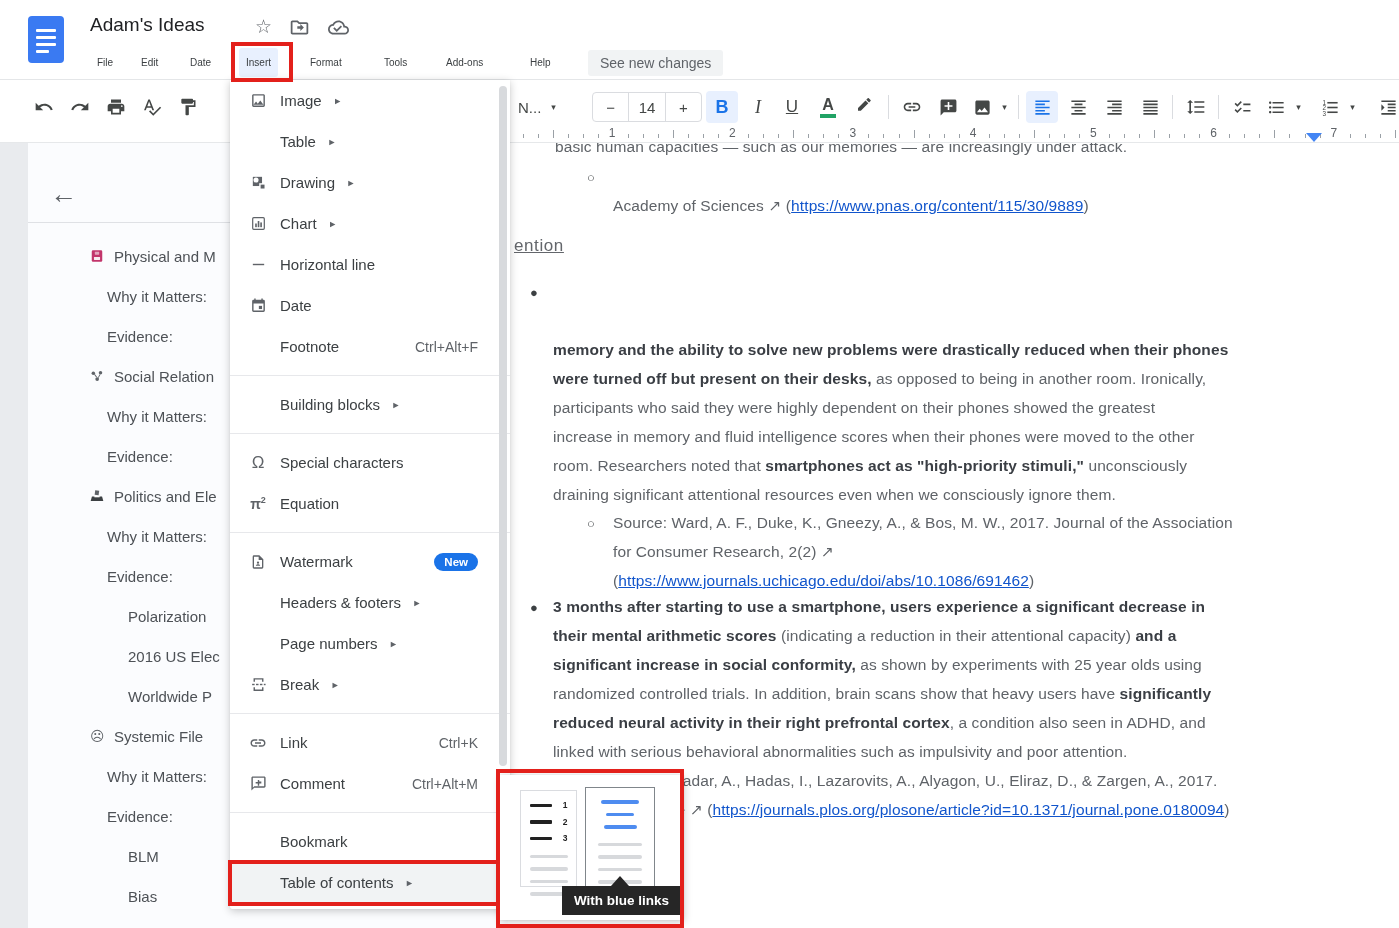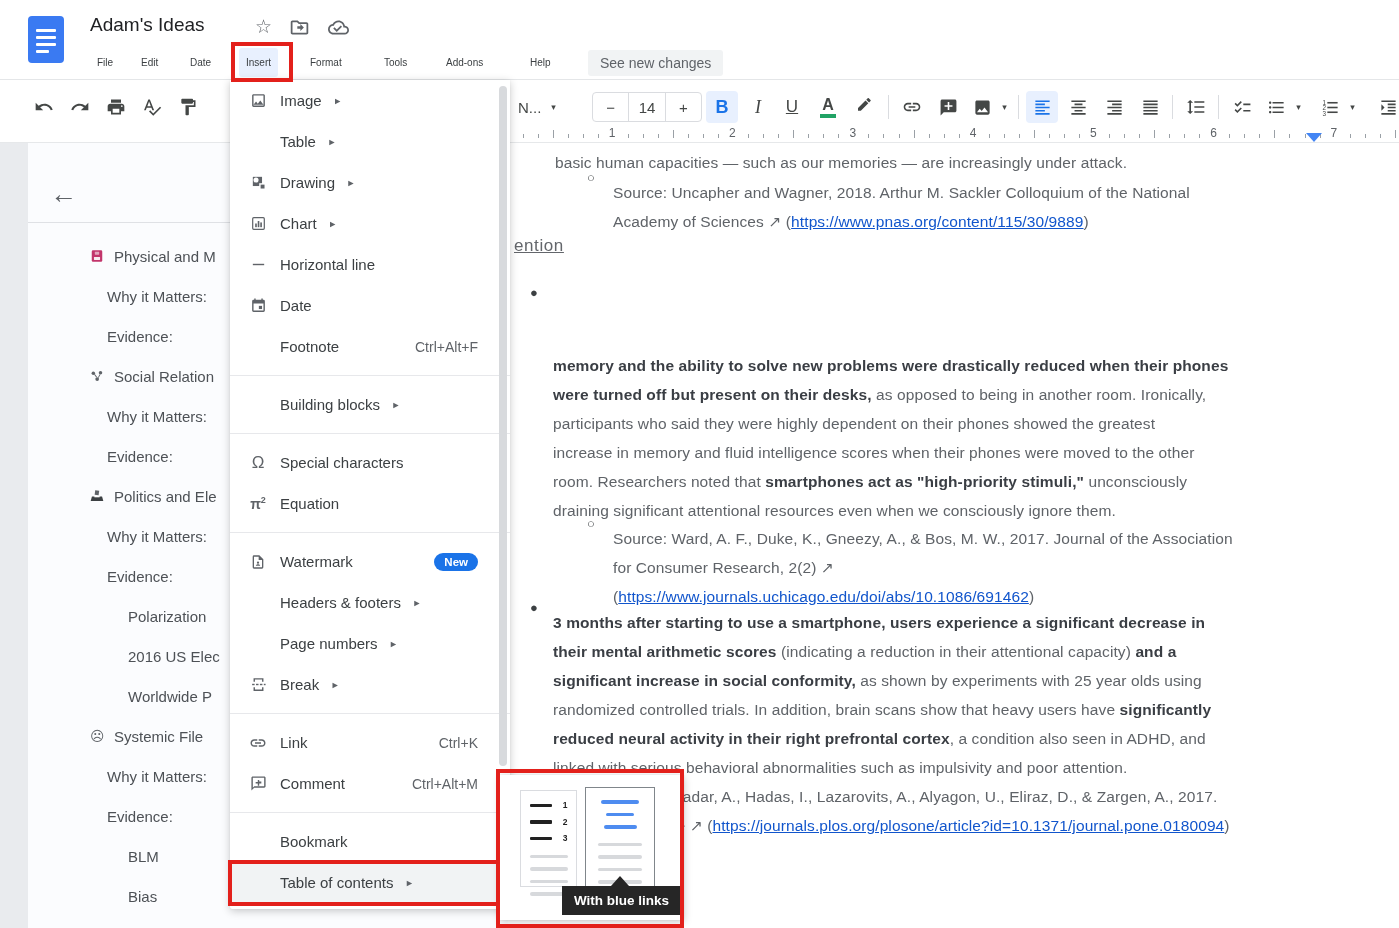--- a/index.html
+++ b/index.html
@@ -58,21 +58,21 @@
   .outline-item { height:40px; display:flex; align-items:center; font-size:15px; color:#4d5156;
      white-space:nowrap; overflow:hidden; }
   .outline-item.lv1 { padding-left:62px; }
   .outline-item.lv2 { padding-left:79px; }
   .outline-item.lv3 { padding-left:100px; }
   .outline-emoji { width:24px; flex:none; display:inline-flex; align-items:center; font-size:14px; color:#5f6368; }
 
   
   #doc { position:absolute; left:508px; top:143px; width:891px; height:785px; background:#fff;
      overflow:hidden; z-index:1; }
-  .doc-line { position:absolute; white-space:nowrap; font-size:15.5px; color:#5f6368; letter-spacing:.1px;margin-top:16px; }
+  .doc-line { position:absolute; white-space:nowrap; font-size:15.5px; color:#5f6368; letter-spacing:.1px; }
   .doc-line .bold { font-weight:bold; color:#3a3e44; }
   .doc-line .doclink { color:#1155cc; text-decoration:underline; }
   .doc-bullet { position:absolute; font-size:13px; color:#3c4043; }
   .heading-frag { position:absolute; font-size:17px; color:#63666b; text-decoration:underline; letter-spacing:.6px; }
 
   
   #insert-menu { position:absolute; left:230px; top:80px; width:280px; height:829px; background:#fff;
      box-shadow:0 2px 8px rgba(0,0,0,.22), 0 0 1px rgba(0,0,0,.12); z-index:30; border-radius:0 0 2px 2px; }
   .menu-item { height:41px; display:flex; align-items:center; font-size:15px; color:#3c4043; }
   .menu-item.hl { background:#f1f3f4; }
@@ -423,21 +423,20 @@
         </div>
         <div class="outline-item lv3">
           <span>Bias</span>
         </div>
       </div>
   </div>
 
   <div id="doc">
       <div class="doc-line" style="left: 47px; top: -5px;"><span>basic human capacities — such as our memories — are increasingly under attack.</span></div>
       <span class="doc-bullet" style="left: 79px; top: 27px;">○</span>
-      <div class="doc-line" style="left: 105px; top: 25px;"><span>Source: Uncapher and Wagner, 2018. Arthur M. Sackler Colloquium of the National</span></div>
       <div class="doc-line" style="left: 105px; top: 54px;"><span>Academy of Sciences ↗ (</span><span class="doclink">https://www.pnas.org/content/115/30/9889</span><span>)</span></div>
       <div class="heading-frag" style="left: 6px; top: 93px;">ention</div>
       <span class="doc-bullet" style="left: 22px; top: 142px;">●</span>
       <div class="doc-line" style="left: 45px; top: 198px;"><span class="bold">memory and the ability to solve new problems were drastically reduced when their phones</span></div>
       <div class="doc-line" style="left: 45px; top: 227px;"><span class="bold">were turned off but present on their desks,</span><span> as opposed to being in another room. Ironically,</span></div>
       <div class="doc-line" style="left: 45px; top: 256px;"><span>participants who said they were highly dependent on their phones showed the greatest</span></div>
       <div class="doc-line" style="left: 45px; top: 285px;"><span>increase in memory and fluid intelligence scores when their phones were moved to the other</span></div>
       <div class="doc-line" style="left: 45px; top: 314px;"><span>room. Researchers noted that </span><span class="bold">smartphones act as "high-priority stimuli,"</span><span> unconsciously</span></div>
       <div class="doc-line" style="left: 45px; top: 343px;"><span>draining significant attentional resources even when we consciously ignore them.</span></div>
       <span class="doc-bullet" style="left: 79px; top: 373px;">○</span>

